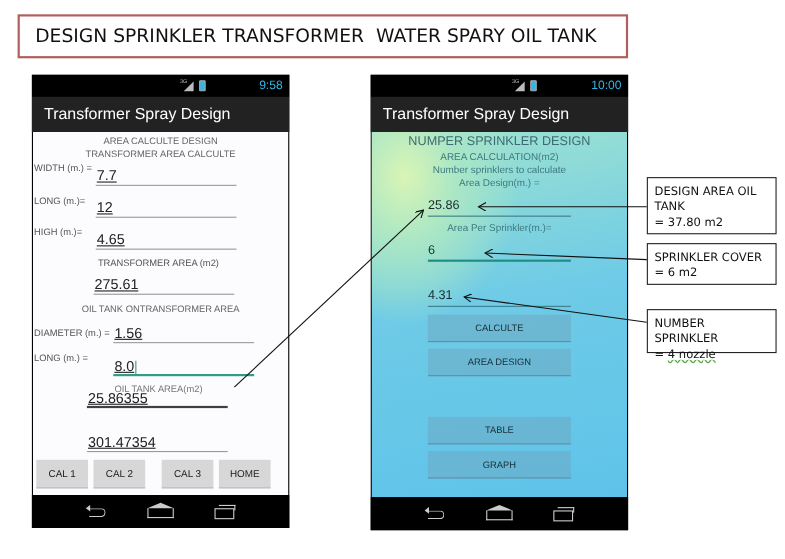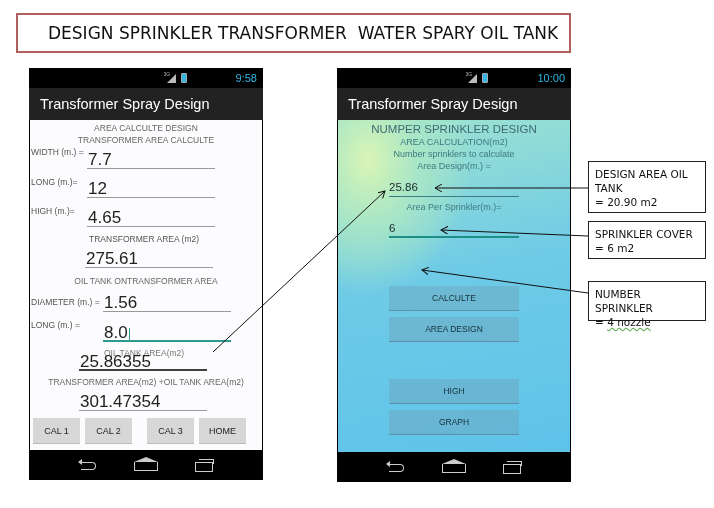--- a/index.html
+++ b/index.html
@@ -2,21 +2,21 @@
 <html><head>
 <meta charset="utf-8">
 <style>
   * { box-sizing: border-box; margin: 0; padding: 0; }
   html, body { width: 714px; height: 508px; background: #ffffff; overflow: hidden; }
   body { position: relative; font-family: "Liberation Sans", sans-serif; }
 
   .title-box {
     position: absolute; left: 16px; top: 13px; width: 555px; height: 40px;
     border: 2px solid #b0605c; background: #fff;
-    display: flex; align-items: center; padding-left: 30px;
+    display: flex; align-items: center; padding-left: 14px;
     font-family: "DejaVu Sans", sans-serif; font-size: 17px; color: #111;
     letter-spacing: 0px; white-space: pre;
   }
 
   .phone { position: absolute; top: 68px; width: 234px; background: #000; }
   .phone.left { left: 29px; height: 412px; }
   .phone.right { left: 337px; height: 414px; }
 
   .statusbar {
     height: 20px; background: #000; display: flex; justify-content: flex-end;
@@ -53,21 +53,21 @@
   .nav-home { width: 24px; height: 12px; }
   .nav-home::before { content:""; position:absolute; left:0; top:3px; width:22px; height:8px; border:1.5px solid #ccc; border-top:none; }
   .nav-home::after { content:""; position:absolute; left:0; top:-2px; width:0; height:0;
     border-left: 12px solid transparent; border-right: 12px solid transparent; border-bottom: 5px solid #ccc; }
   .nav-recent::before { content:""; position:absolute; left:2px; top:3px; width:16px; height:8px; border:1.5px solid #ccc; }
   .nav-recent::after { content:""; position:absolute; left:6px; top:0px; width:14px; height:4px; border-top:1.5px solid #ccc; border-right:1.5px solid #ccc; }
 
   .abs { position: absolute; white-space: nowrap; }
   .lbl-c { font-size: 8.5px; color: #666; text-align: center; width: 100%; left: 0; }
   .lbl-l { font-size: 8.5px; color: #555; }
-  .field { font-size: 17px; color: #222; border-bottom: 1px solid #999; padding-left: 1px; height: 17px; line-height: 15px; }
+  .field { font-size: 13px; color: #222; border-bottom: 1px solid #999; padding-left: 1px; height: 17px; line-height: 15px; text-decoration: underline; }
   .field.focus { border-bottom: 2px solid #2f9c8c; }
   .cursor { display: inline-block; width: 1px; height: 12px; background: #2f9c8c; vertical-align: middle; margin-left: 1px; }
 
   .btn-grey { position: absolute; background: #d7d7d7; color: #222; font-size: 9px;
     display: flex; align-items: center; justify-content: center; height: 26px; border-bottom: 1px solid #bbb; }
 
   .r-title { font-size: 11.5px; color: #3e6a73; text-align: center; width: 100%; left: 0; }
   .r-sub { font-size: 9px; color: #3f7a80; text-align: center; width: 100%; left: 0; }
   .r-field { font-size: 11.5px; color: #1a2a2f; height: 17px; line-height: 15px; border-bottom: 1.5px solid #3c7c84; }
   .r-field.focus { border-bottom: 2px solid #1e8f87; }
@@ -116,21 +116,20 @@
 
     <div class="abs lbl-l" style="left:1px;top:177px">DIAMETER (m.) =</div>
     <div class="abs field" style="left:73px;top:175px;width:128px">1.56</div>
 
     <div class="abs lbl-l" style="left:1px;top:200px">LONG (m.) =</div>
     <div class="abs field focus" style="left:73px;top:205px;width:128px"><span>8.0</span><span class="cursor"></span></div>
 
     <div class="abs lbl-l" style="left:74px;top:228px;color:#777">OIL TANK AREA(m2)</div>
     <div class="abs field" style="left:49px;top:234px;width:128px;border-bottom:2px solid #404040">25.86355</div>
 
-    <div class="abs lbl-c" style="top:257px">TRANSFORMER AREA(m2) +OIL TANK AREA(m2)</div>
     <div class="abs field" style="left:49px;top:274px;width:128px">301.47354</div>
 
     <div class="btn-grey" style="left:3px;top:298px;width:47px">CAL 1</div>
     <div class="btn-grey" style="left:55px;top:298px;width:47px">CAL 2</div>
     <div class="btn-grey" style="left:117px;top:298px;width:47px">CAL 3</div>
     <div class="btn-grey" style="left:169px;top:298px;width:47px">HOME</div>
   </div>
 
   <div class="navbar">
     <div class="nav-icon nav-back"></div>
@@ -151,38 +150,39 @@
 
   <div class="screen-right">
     <div class="abs r-title" style="top:3px">NUMPER SPRINKLER DESIGN</div>
     <div class="abs r-sub" style="top:17px">AREA CALCULATION(m2)</div>
     <div class="abs r-sub" style="top:29px">Number sprinklers to calculate</div>
     <div class="abs r-sub" style="top:41px">Area Design(m.) =</div>
 
     <div class="abs r-field" style="left:51px;top:60px;width:130px">25.86</div>
     <div class="abs r-sub" style="top:82px">Area Per Sprinkler(m.)=</div>
     <div class="abs r-field focus" style="left:51px;top:101px;width:130px">6</div>
+    <div class="abs r-field" style="left:51px;top:142px;width:130px;border-bottom-width:1px">4.31</div>
 
     <div class="btn-blue" style="top:166px">CALCULTE</div>
     <div class="btn-blue" style="top:197px">AREA DESIGN</div>
-    <div class="btn-blue" style="top:259px">HIGH</div>
+    <div class="btn-blue" style="top:259px">TABLE</div>
     <div class="btn-blue" style="top:290px">GRAPH</div>
   </div>
 
   <div class="navbar">
     <div class="nav-icon nav-back"></div>
     <div class="nav-icon nav-home"></div>
     <div class="nav-icon nav-recent"></div>
   </div>
 </div>
 
 <div class="callout" style="left:588px;top:161px;width:118px;height:52px">
   <div>DESIGN AREA OIL</div>
   <div>TANK</div>
-  <div>= 20.90 m2</div>
+  <div>= 37.80 m2</div>
 </div>
 <div class="callout" style="left:588px;top:221px;width:118px;height:38px">
   <div>SPRINKLER COVER</div>
   <div>= 6 m2</div>
 </div>
 <div class="callout" style="left:588px;top:281px;width:118px;height:40px">
   <div>NUMBER SPRINKLER</div>
   <div><span>= </span><span class="squig">4  nozzle</span></div>
 </div>
 

